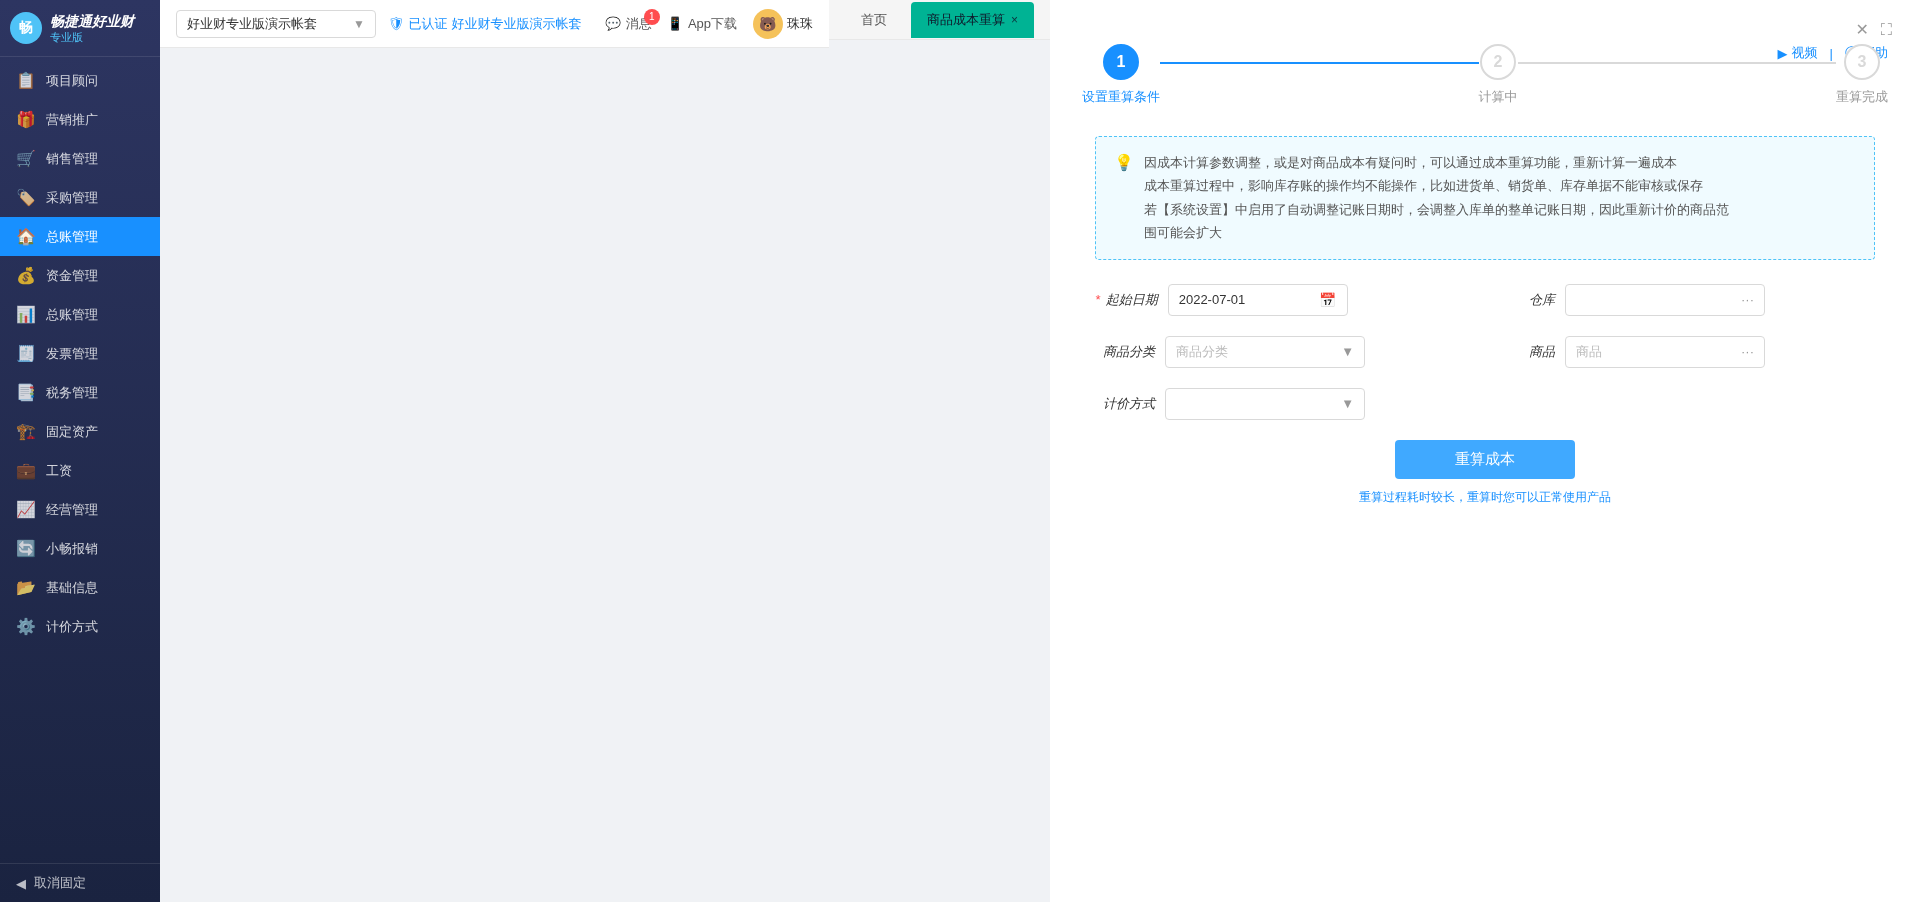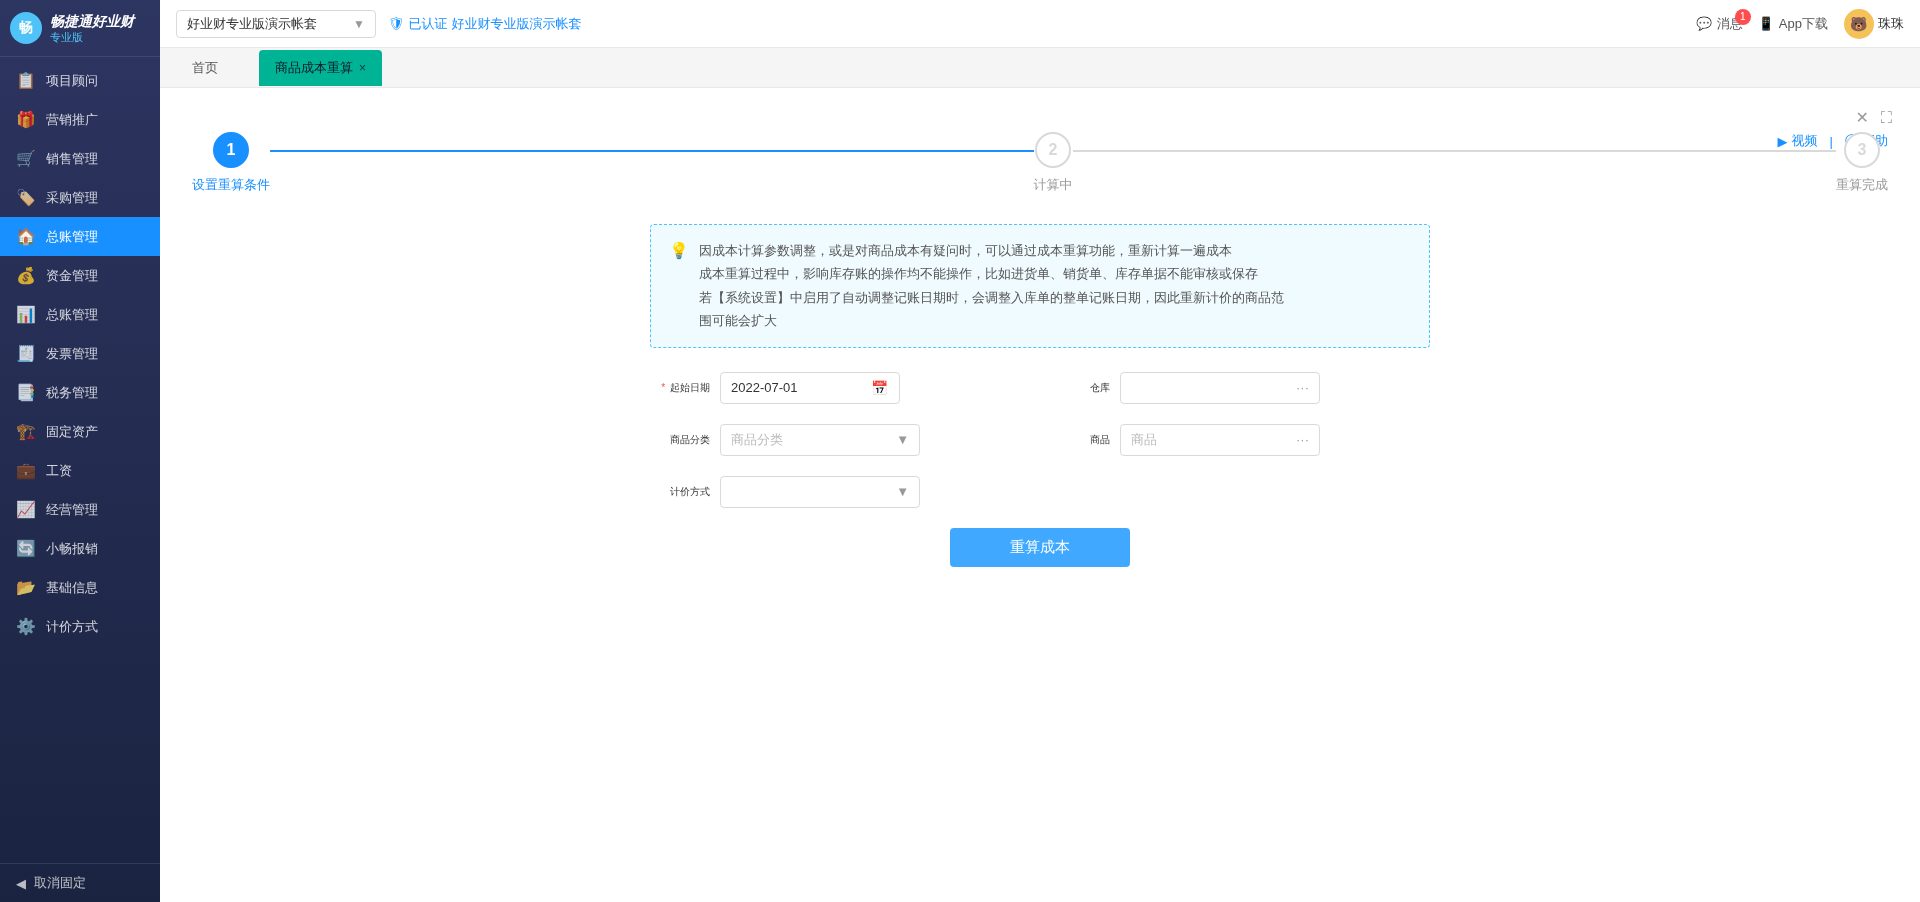--- a/index.html
+++ b/index.html
@@ -55,21 +55,21 @@
       gap: 8px;
       cursor: pointer;
       color: rgba(255,255,255,0.7);
       font-size: 13px;
     }
 
     
     .main-area {
       flex: 1;
       display: flex;
-      flex-direction: column;
+      flex-direction: row;
       height: 100%;
       overflow: hidden;
     }
 
     
     .topbar {
       background: #fff;
       border-bottom: 1px solid #e8e8e8;
       display: flex;
       align-items: center;
@@ -133,21 +133,21 @@
     .topbar-username { font-size: 13px; color: #333; cursor: pointer; }
 
     
     .tabs-bar {
       background: #f5f5f5;
       border-bottom: 1px solid #e8e8e8;
       display: flex;
       align-items: center;
       padding: 0 16px;
       height: 40px;
-      gap: 25px;
+      gap: 8px;
     }
     .tab-item {
       padding: 6px 16px;
       border-radius: 4px 4px 0 0;
       cursor: pointer;
       font-size: 13px;
       display: flex;
       align-items: center;
       gap: 6px;
       height: 36px;
@@ -264,25 +264,26 @@
       margin-bottom: 20px;
       gap: 20px;
     }
     .form-field {
       display: flex;
       align-items: center;
       flex: 1;
       gap: 10px;
     }
     .form-label {
-      font-size: 10px;
+      font-size: 13px;
       color: #333;
       white-space: nowrap;
       min-width: 60px;
       text-align: right;
+      font-style: italic;
     }
     .required { color: #ff4d4f; margin-right: 2px; }
     .form-input {
       border: 1px solid #d9d9d9;
       border-radius: 4px;
       padding: 6px 10px;
       font-size: 13px;
       color: #333;
       background: #fff;
       height: 32px;
@@ -576,16 +577,17 @@
             <span class="select-text"></span>
             <span class="select-arrow">▼</span>
           </div>
         </div>
         <div class="form-field"></div>
       </div>
 
 
       <div class="recalc-section">
         <button class="recalc-btn">重算成本</button>
+        <div class="recalc-hint">重算过程耗时较长，重算时您可以正常使用产品</div>
       </div>
     </div>
   </div>
 </div>
 
 </body></html>

